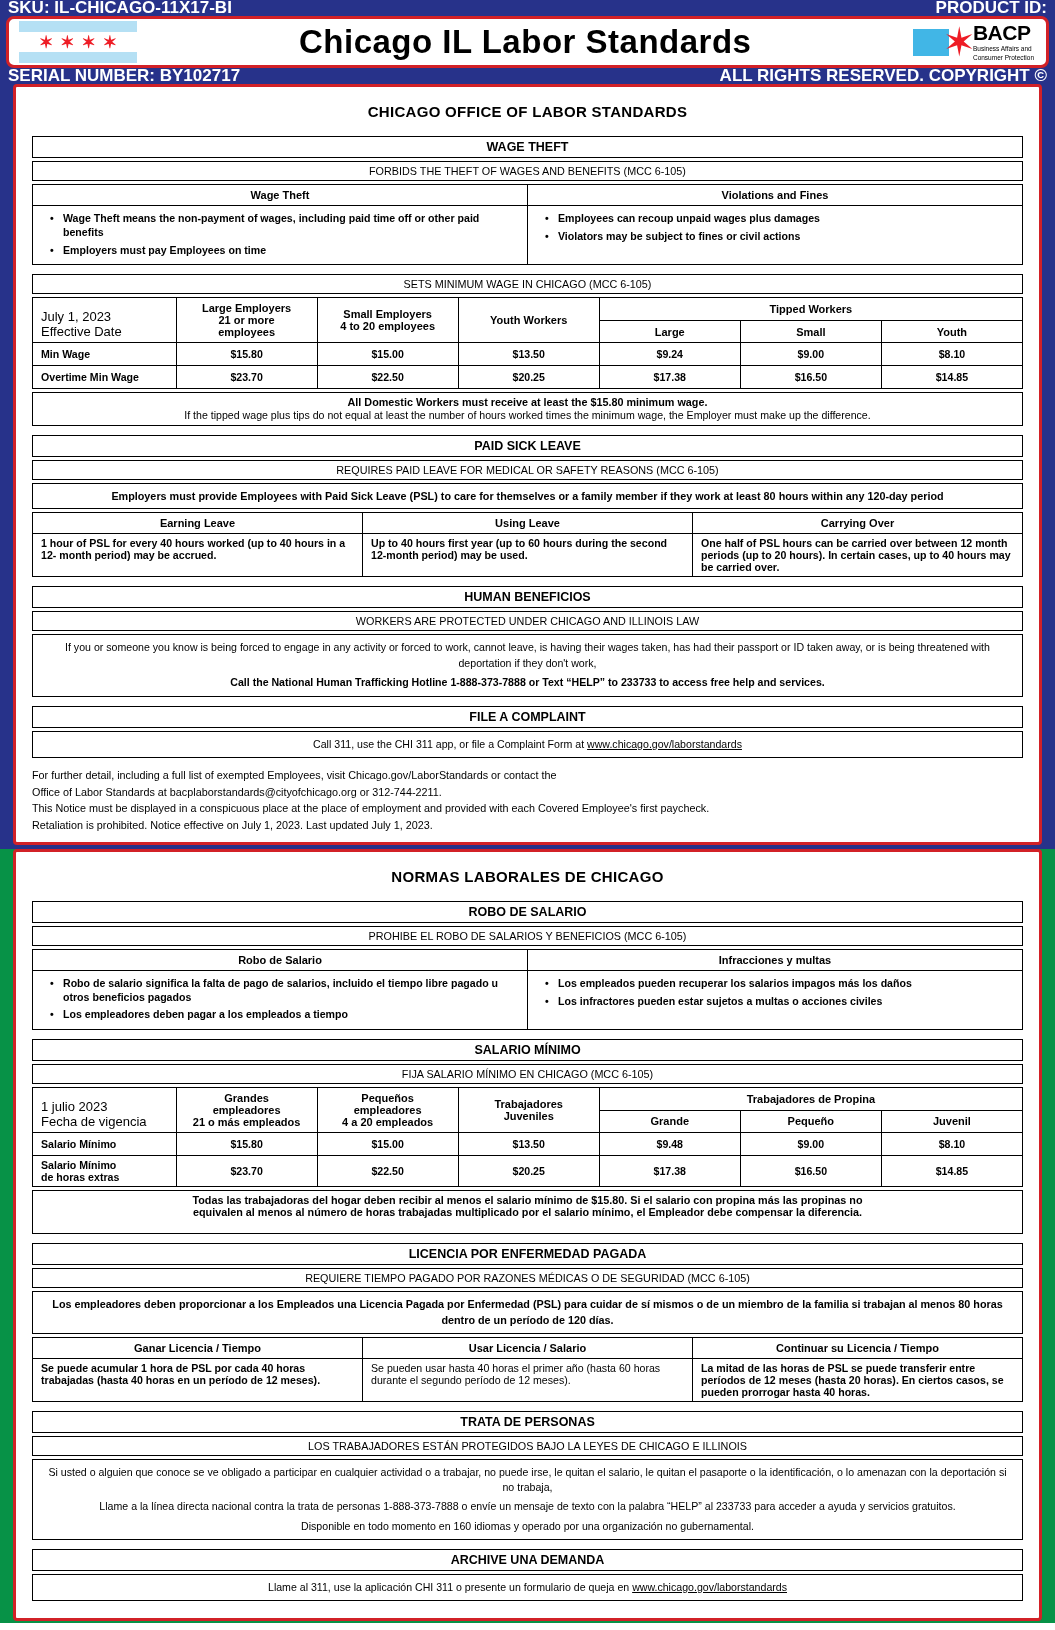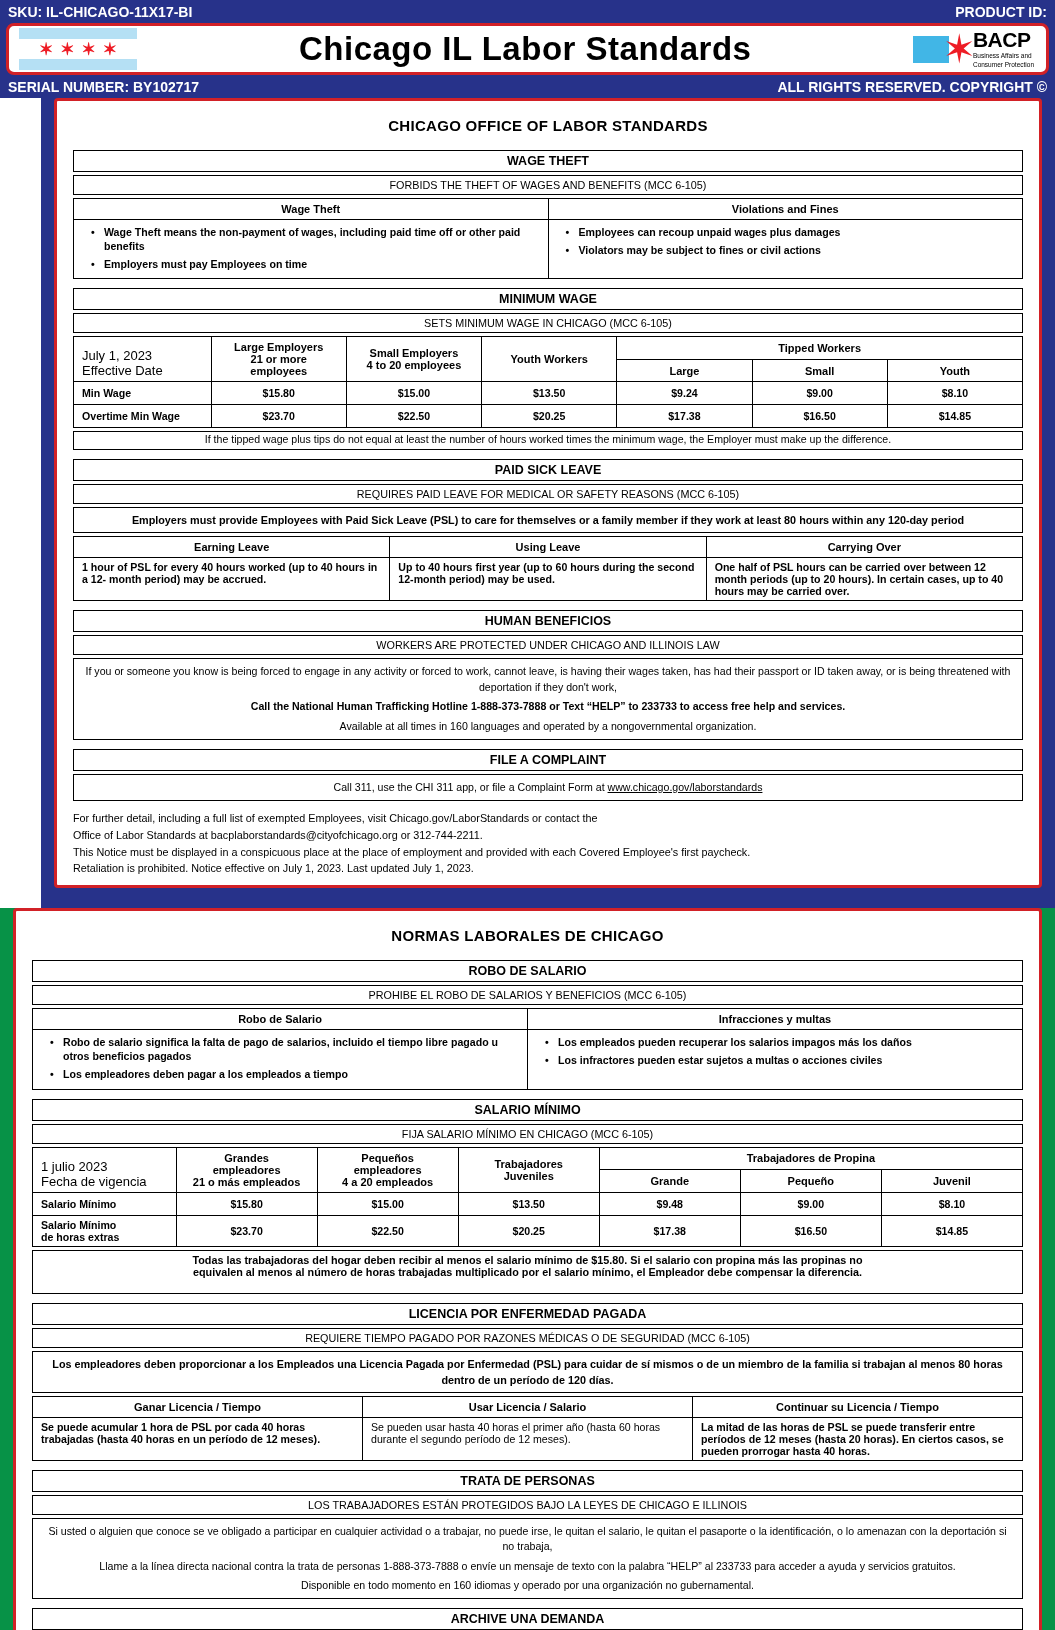--- a/index.html
+++ b/index.html
@@ -9,39 +9,39 @@
     --flagblue:#b5e0f4;
     --bacpblue:#41b6e6;
     --starred:#ee1c25;
     --brandblue:#2e7fa3;
   }
   *{box-sizing:border-box;}
   body{margin:0;width:1055px;background:#fff;color:#000;font-family:"Liberation Sans",sans-serif;}
   .pre{white-space:pre-line;}
   
   .bar{background:var(--blue);color:#fff;display:flex;justify-content:space-between;align-items:center;
-       padding:1px 8px;font-size:14px;font-weight:bold;height:23px;}
+       padding:1px 8px;font-size:17px;font-weight:bold;height:16px;}
   
   .title-wrap{background:var(--blue);padding:0 6px;}
   .title-band{background:#fff;border:3px solid var(--red);border-radius:8px;display:flex;align-items:center;
               gap:10px;padding:3px 10px;height:52px;}
   .chi-flag{width:118px;height:46px;background:#fff;display:flex;flex-direction:column;justify-content:space-between;
             padding:2px 0;}
   .chi-stripe{height:11px;background:var(--flagblue);}
   .chi-stars{display:flex;justify-content:center;gap:7px;color:var(--starred);font-size:17px;line-height:17px;
              align-items:center;font-weight:bold;}
   .poster-title{flex:1;text-align:center;font-size:33px;font-weight:bold;letter-spacing:.5px;}
   .bacp-logo{display:flex;align-items:center;padding-right:2px;}
   .bacp-square{width:36px;height:27px;background:var(--bacpblue);}
   .bacp-star{color:var(--starred);font-size:40px;line-height:40px;margin:0 -3px 0 -7px;}
   .bacp-name{font-size:21px;font-weight:bold;letter-spacing:-.5px;line-height:1;}
   .bacp-sub{font-size:6.5px;line-height:1.25;margin-top:2px;}
   
   .panel-wrap{padding:0 13px;}
-  .panel-wrap.en{background:var(--blue);padding-bottom:20px;margin-left:41px;}
+  .panel-wrap.en{background:var(--blue);padding-bottom:4px;}
   .panel-wrap.es{background:var(--green);padding-bottom:2px;}
   .panel{background:#fff;border:3px solid var(--red);border-radius:4px;padding:4px 16px 8px;}
   .panel-heading{text-align:center;font-weight:bold;font-size:15px;margin:12px 0 16px;letter-spacing:.3px;}
   .sec{margin-bottom:9px;}
   .box{border:1px solid #000;margin-bottom:3px;}
   .sec-title{font-weight:bold;font-size:12.5px;text-align:center;padding:3px 0;}
   .sec-sub{font-size:10.8px;text-align:center;padding:3px 0;}
   .tbl{width:100%;border-collapse:collapse;table-layout:fixed;margin-bottom:3px;}
   .tbl td{border:1px solid #000;font-size:10.6px;padding:3px 8px;vertical-align:top;}
   .tbl td.th{font-weight:bold;text-align:center;vertical-align:middle;font-size:11px;padding:4px 4px;}
@@ -123,21 +123,20 @@
               <li>Employees can recoup unpaid wages plus damages</li>
               <li>Violators may be subject to fines or civil actions</li>
             </ul>
           </td>
         </tr>
       </tbody>
         </table>
     </div>
 
     <div class="sec">
-      <div class="box sec-title">MINIMUM WAGE</div>
       <div class="box sec-sub">SETS MINIMUM WAGE IN CHICAGO (MCC 6-105)</div>
       <table class="tbl">
         <tbody>
             <tr>
           <td rowspan="2" class="eff pre" style="width:14.5%">July 1, 2023
 Effective Date</td>
           <td rowspan="2" class="th pre">Large Employers
 21 or more
 employees</td>
           <td rowspan="2" class="th pre">Small Employers
@@ -164,20 +163,21 @@
           <td class="val">$23.70</td>
           <td class="val">$22.50</td>
           <td class="val">$20.25</td>
           <td class="val">$17.38</td>
           <td class="val">$16.50</td>
           <td class="val">$14.85</td>
         </tr>
       </tbody>
         </table>
       <div class="box">
+        <div class="note1">All Domestic Workers must receive at least the $15.80 minimum wage.</div>
         <div class="note2">If the tipped wage plus tips do not equal at least the number of hours worked times the minimum wage, the Employer must make up the difference.</div>
       </div>
     </div>
 
     <div class="sec">
       <div class="box sec-title">PAID SICK LEAVE</div>
       <div class="box sec-sub">REQUIRES PAID LEAVE FOR MEDICAL OR SAFETY REASONS (MCC 6-105)</div>
       <div class="box intro">Employers must provide Employees with Paid Sick Leave (PSL) to care for themselves or a family member if they work at least 80 hours within any 120-day period</div>
       <table class="tbl">
         <tbody>
@@ -194,21 +194,20 @@
       </tbody>
         </table>
     </div>
 
     <div class="sec">
       <div class="box sec-title">HUMAN BENEFICIOS</div>
       <div class="box sec-sub">WORKERS ARE PROTECTED UNDER CHICAGO AND ILLINOIS LAW</div>
       <div class="box" style="padding:3px 0;">
         <div class="ctr">If you or someone you know is being forced to engage in any activity or forced to work, cannot leave, is having their wages taken, has had their passport or ID taken away, or is being threatened with deportation if they don't work,</div>
         <div class="ctr b">Call the National Human Trafficking Hotline 1-888-373-7888 or Text “HELP” to 233733 to access free help and services.</div>
-        <div class="ctr">Available at all times in 160 languages and operated by a nongovernmental organization.</div>
       </div>
     </div>
 
     <div class="sec">
       <div class="box sec-title">FILE A COMPLAINT</div>
       <div class="box ctr" style="padding:5px 10px;">
         <span>Call 311, use the CHI 311 app, or file a Complaint Form at </span><span class="link">www.chicago.gov/laborstandards</span>
       </div>
     </div>
 

